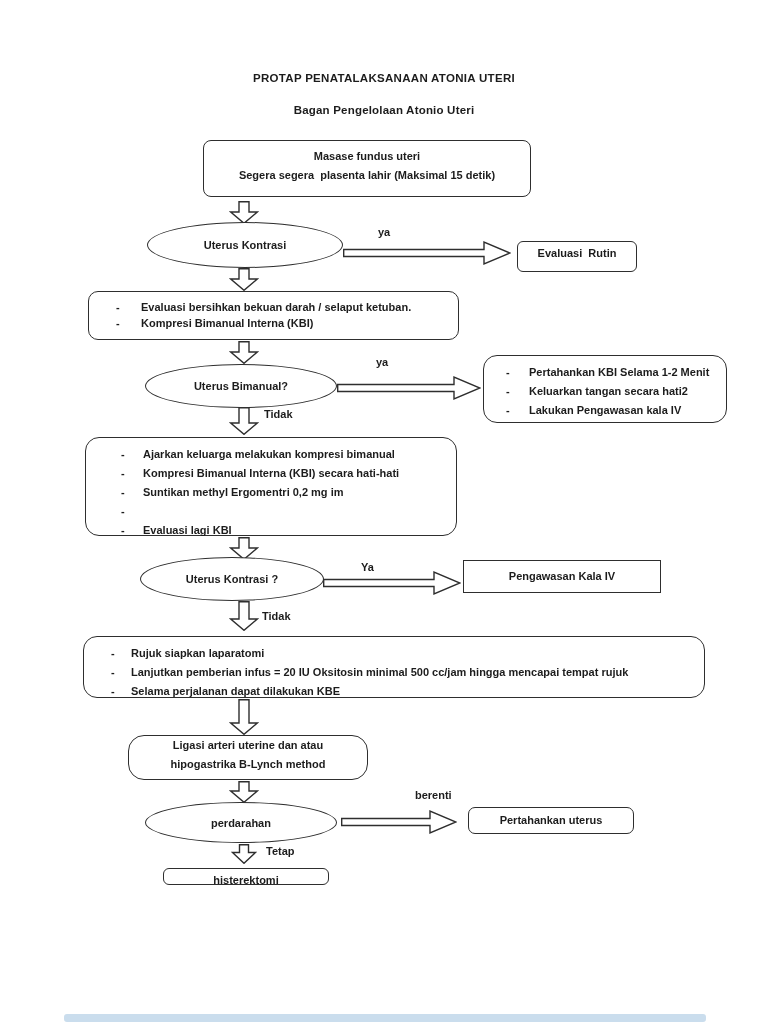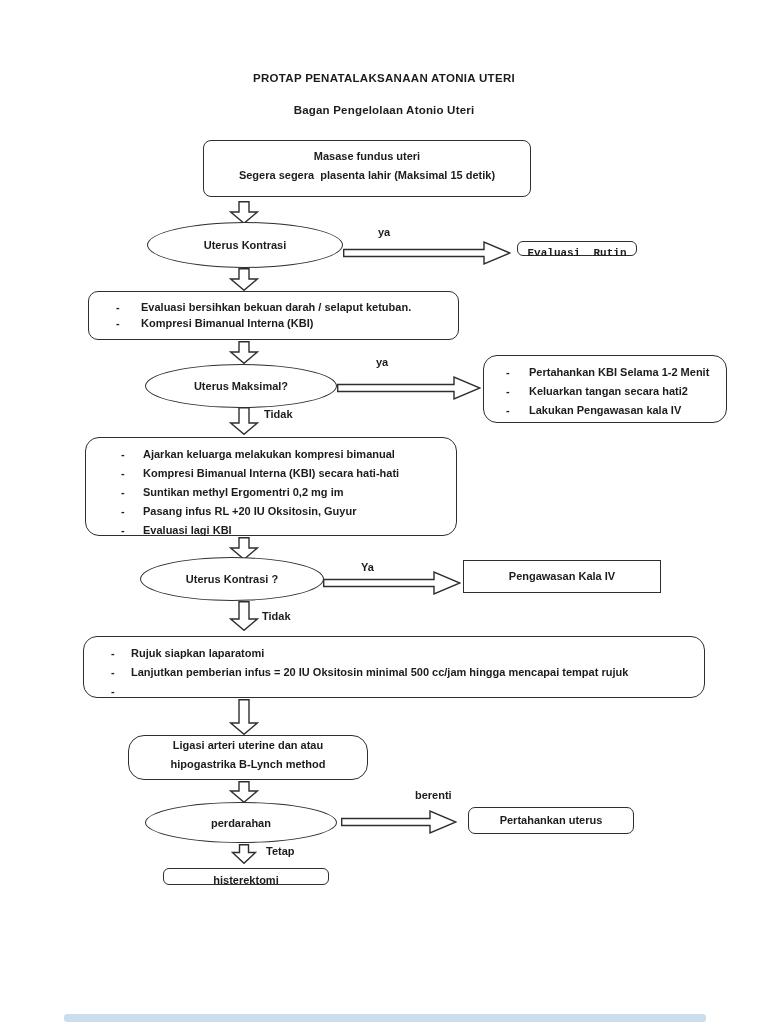--- a/index.html
+++ b/index.html
@@ -56,21 +56,21 @@
   <path d="M10 .7 H20 V11 H28.3 L15 22.3 L1.7 11 H10 Z" fill="#fff" stroke="#2e2e2e" stroke-width="1.4"></path>
 </svg>
 
 <div class="abs ellipse" style="left:147px; top:222px; width:196px; height:46px;">
   <span class="t">Uterus Kontrasi</span>
 </div>
 <div class="abs lbl" style="left:378px; top:226px;">ya</div>
 <svg class="abs ar" style="left:343px; top:240px;" width="168" height="26" viewBox="0 0 168 26">
   <path d="M.7 9.5 H141 V2 L167 13 L141 24 V16.5 H.7 Z" fill="#fff" stroke="#2e2e2e" stroke-width="1.4"></path>
 </svg>
-<div class="abs box center" style="left:517px; top:241px; width:120px; height:15px; border-radius:6px; line-height:23px;font-family:Liberation Mono, monospace;">
+<div class="abs box center" style="left:517px; top:241px; width:120px; height:31px; border-radius:6px; line-height:23px;">
   <span class="t">Evaluasi  Rutin</span>
 </div>
 
 <svg class="abs ar" style="left:229px; top:268px;" width="30" height="23" viewBox="0 0 30 23">
   <path d="M10 .7 H20 V11 H28.3 L15 22.3 L1.7 11 H10 Z" fill="#fff" stroke="#2e2e2e" stroke-width="1.4"></path>
 </svg>
 
 <div class="abs box m-a1" style="left:88px; top:291px; width:371px; height:49px; border-radius:10px;">
   <div class="li">
     <span class="dash">-</span>
@@ -80,21 +80,21 @@
     <span class="dash">-</span>
     <span class="t">Kompresi Bimanual Interna (KBI)</span>
   </div>
 </div>
 
 <svg class="abs ar" style="left:229px; top:341px;" width="30" height="23" viewBox="0 0 30 23">
   <path d="M10 .7 H20 V11 H28.3 L15 22.3 L1.7 11 H10 Z" fill="#fff" stroke="#2e2e2e" stroke-width="1.4"></path>
 </svg>
 
 <div class="abs ellipse" style="left:145px; top:364px; width:192px; height:44px;">
-  <span class="t">Uterus Maksimal?</span>
+  <span class="t">Uterus Bimanual?</span>
 </div>
 <div class="abs lbl" style="left:376px; top:356px;">ya</div>
 <svg class="abs ar" style="left:337px; top:375px;" width="144" height="26" viewBox="0 0 144 26">
   <path d="M.7 9.5 H117 V2 L143 13 L117 24 V16.5 H.7 Z" fill="#fff" stroke="#2e2e2e" stroke-width="1.4"></path>
 </svg>
 
 <div class="abs box m-kbi" style="left:483px; top:355px; width:244px; height:68px; border-radius:14px;">
   <div class="li">
     <span class="dash">-</span>
     <span class="t">Pertahankan KBI Selama 1-2 Menit</span>
@@ -122,21 +122,20 @@
   <div class="li">
     <span class="dash">-</span>
     <span class="t">Kompresi Bimanual Interna (KBI) secara hati-hati</span>
   </div>
   <div class="li">
     <span class="dash">-</span>
     <span class="t">Suntikan methyl Ergomentri 0,2 mg im</span>
   </div>
   <div class="li">
     <span class="dash">-</span>
-    <span class="t">Pasang infus RL +20 IU Oksitosin, Guyur</span>
   </div>
   <div class="li">
     <span class="dash">-</span>
     <span class="t">Evaluasi lagi KBI</span>
   </div>
 </div>
 
 <svg class="abs ar" style="left:229px; top:537px;" width="30" height="23" viewBox="0 0 30 23">
   <path d="M10 .7 H20 V11 H28.3 L15 22.3 L1.7 11 H10 Z" fill="#fff" stroke="#2e2e2e" stroke-width="1.4"></path>
 </svg>
@@ -161,20 +160,21 @@
   <div class="li">
     <span class="dash">-</span>
     <span class="t">Rujuk siapkan laparatomi</span>
   </div>
   <div class="li">
     <span class="dash">-</span>
     <span class="t">Lanjutkan pemberian infus = 20 IU Oksitosin minimal 500 cc/jam hingga mencapai tempat rujuk</span>
   </div>
   <div class="li">
     <span class="dash">-</span>
+    <span class="t">Selama perjalanan dapat dilakukan KBE</span>
   </div>
 </div>
 
 <svg class="abs ar" style="left:229px; top:699px;" width="30" height="36" viewBox="0 0 30 36">
   <path d="M10 .7 H20 V24 H28.3 L15 35.3 L1.7 24 H10 Z" fill="#fff" stroke="#2e2e2e" stroke-width="1.4"></path>
 </svg>
 
 <div class="abs box center" style="left:128px; top:735px; width:240px; height:45px; border-radius:16px; padding-top:0; line-height:19px;">
   <div class="t">Ligasi arteri uterine dan atau</div>
   <div class="t">hipogastrika B-Lynch method</div>

